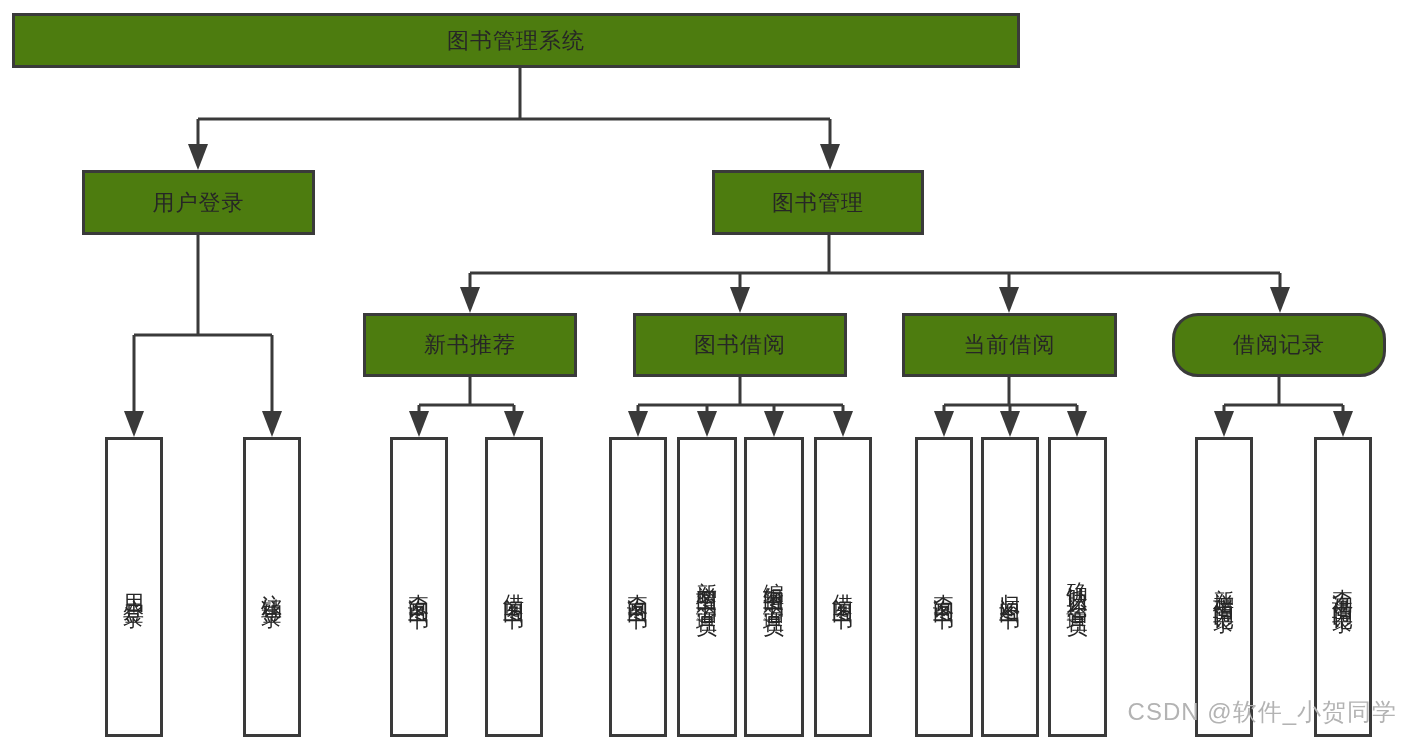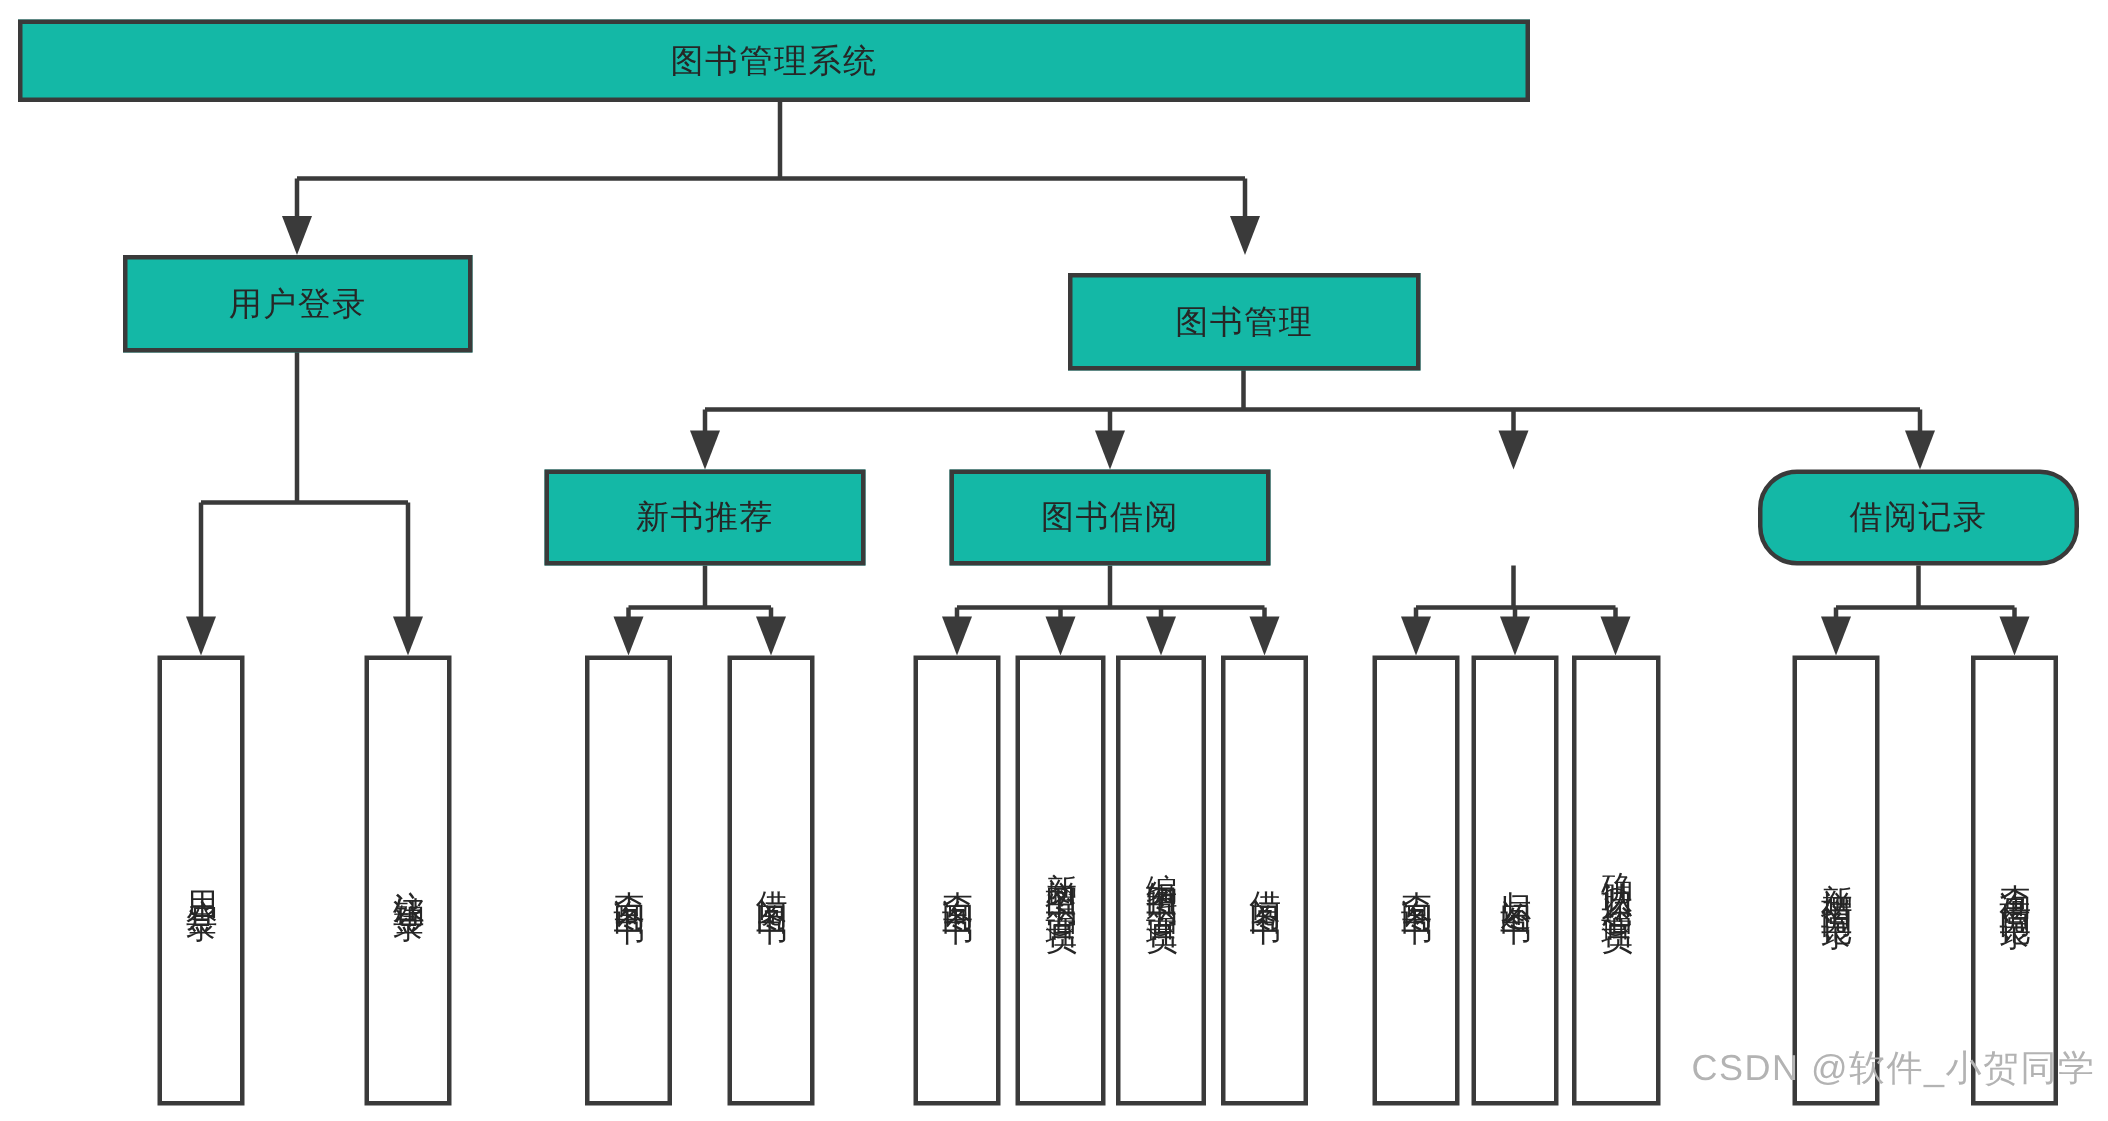--- a/index.html
+++ b/index.html
@@ -10,21 +10,21 @@
   }
   html,body{margin:0;padding:0;}
   body{
     width:1405px;height:747px;background:var(--bg);
     font-family:"Liberation Sans","DejaVu Sans",sans-serif;
     color:var(--text);overflow:hidden;position:relative;
   }
   .canvas{position:absolute;inset:0;width:1405px;height:747px;}
   svg.wires{position:absolute;left:0;top:0;}
   .node{
-    position:absolute;box-sizing:border-box;background:#14b8a6;
+    position:absolute;box-sizing:border-box;background:#4d7c0f;
     border:3px solid var(--line);
     display:flex;align-items:center;justify-content:center;
     font-size:22px;letter-spacing:1px;white-space:nowrap;
   }
   .leaf{
     position:absolute;box-sizing:border-box;background:#fff;
     border:3px solid var(--line);
     top:437px;height:300px;
     display:flex;align-items:center;justify-content:center;
     writing-mode:vertical-rl;
@@ -76,24 +76,25 @@
       <polygon points="1000,411 1020,411 1010,437"></polygon>
       <polygon points="1067,411 1087,411 1077,437"></polygon>
       <polygon points="1214,411 1234,411 1224,437"></polygon>
       <polygon points="1333,411 1353,411 1343,437"></polygon>
     </g>
   </svg>
 
   <div class="node" style="left:12px;top:13px;width:1008px;height:55px;">图书管理系统</div>
 
   <div class="node" style="left:82px;top:170px;width:233px;height:65px;">用户登录</div>
-  <div class="node" style="left:712px;top:170px;width:235px;height:65px;margin-top:12px;">图书管理</div>
+  <div class="node" style="left:712px;top:170px;width:212px;height:65px;">图书管理</div>
 
   <div class="node" style="left:633px;top:313px;width:214px;height:64px;">图书借阅</div>
   <div class="node" style="left:363px;top:313px;width:214px;height:64px;">新书推荐</div>
+  <div class="node" style="left:902px;top:313px;width:215px;height:64px;">当前借阅</div>
   <div class="node" style="left:1172px;top:313px;width:214px;height:64px;border-radius:26px;">借阅记录</div>
 
   <div class="leaf" style="left:105px;width:58px;">用户登录</div>
   <div class="leaf" style="left:243px;width:58px;">注销登录</div>
 
   <div class="leaf" style="left:390px;width:58px;">查询图书</div>
   <div class="leaf" style="left:485px;width:58px;">借阅图书</div>
 
   <div class="leaf" style="left:609px;width:58px;">查询图书</div>
   <div class="leaf" style="left:677px;width:60px;">新增图书（管理员）</div>

